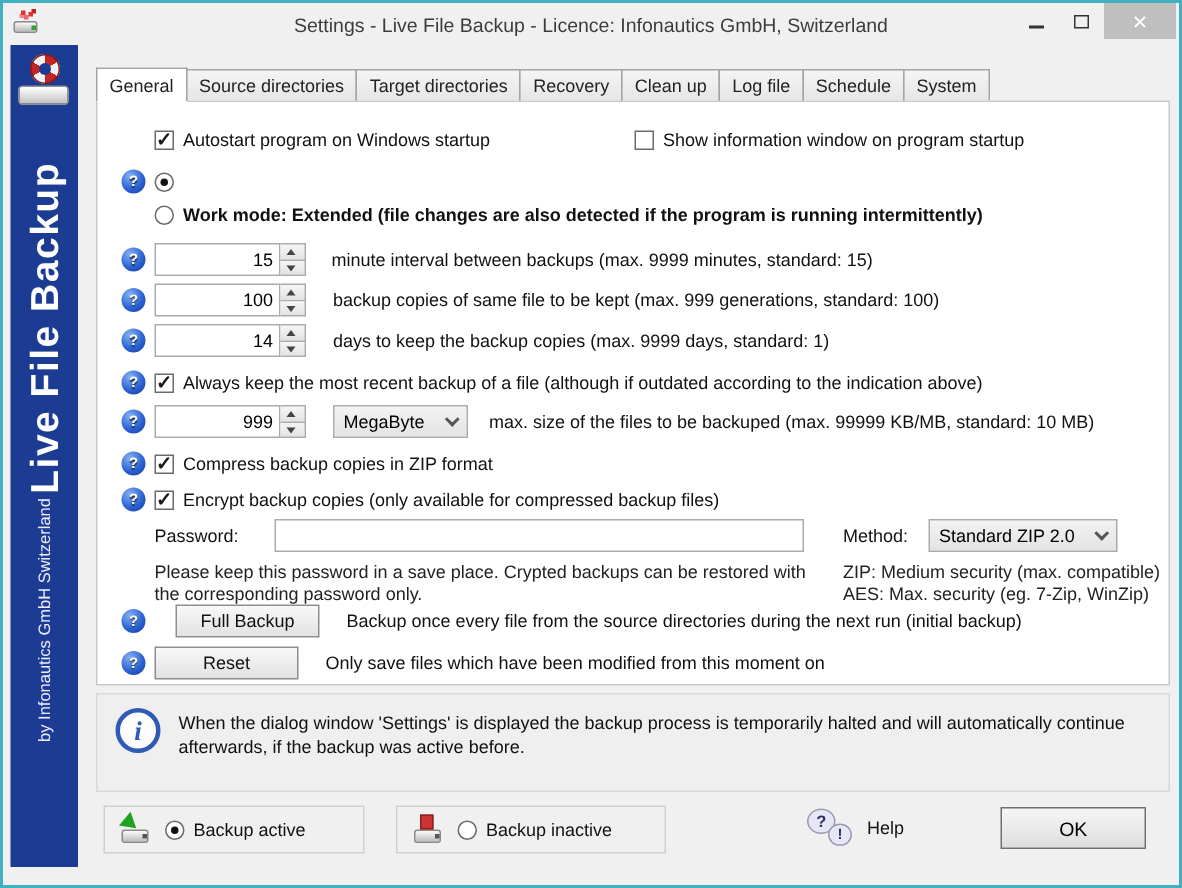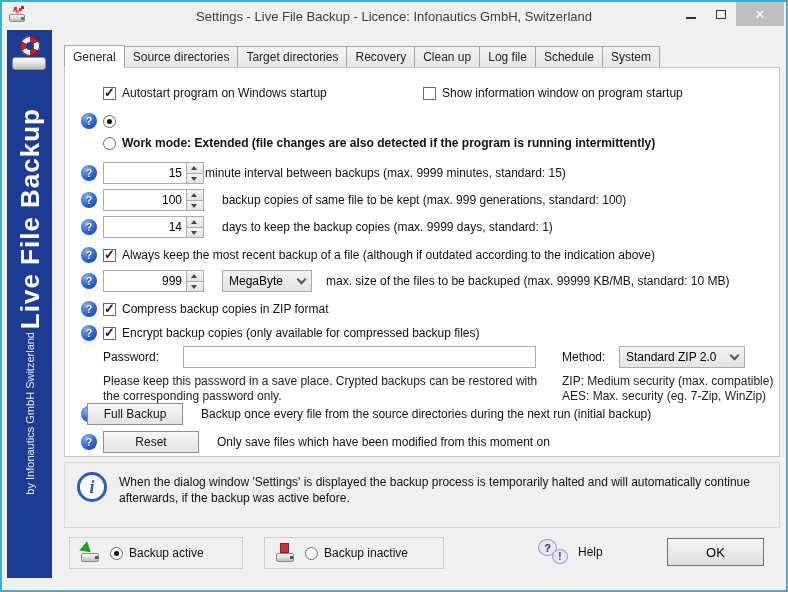--- a/index.html
+++ b/index.html
@@ -165,21 +165,21 @@
             <div class="help">?</div>
           </div>
         <div class="row" style="left:38px; top:94px;">
           <div class="spin">
             <input value="15" style="">
             <div class="btns">
                 <div class="sb up"></div>
                 <div class="sb dn"></div>
               </div>
           </div>
-          <span class="lbl" style="margin-left:1px;">minute interval between backups (max. 9999 minutes, standard: 15)</span>
+          <span class="lbl" style="margin-left:17px;">minute interval between backups (max. 9999 minutes, standard: 15)</span>
         </div>
 
         <div class="row" style="left:16px; top:121px;">
             <div class="help">?</div>
           </div>
         <div class="row" style="left:38px; top:121px;">
           <div class="spin">
             <input value="100" style="">
             <div class="btns">
                 <div class="sb up"></div>
@@ -261,21 +261,21 @@
           </div>
         </div>
 
         <div class="hint" style="position:absolute; left:38px; top:306px; width:445px;">Please keep this password in a save place. Crypted backups can be restored with the corresponding password only.</div>
         <div class="hint" style="position:absolute; left:497px; top:306px;">ZIP: Medium security (max. compatible)</div>
         <div class="hint" style="position:absolute; left:497px; top:321px;">AES: Max. security (eg. 7-Zip, WinZip)</div>
 
         <div class="row" style="left:16px; top:335px;">
             <div class="help">?</div>
           </div>
-        <div class="row" style="left:22px; top:335px;">
+        <div class="row" style="left:52px; top:335px;">
           <div class="btn" style="width:96px;">Full Backup</div>
           <span class="lbl" style="margin-left:18px;">Backup once every file from the source directories during the next run (initial backup)</span>
         </div>
 
         <div class="row" style="left:16px; top:363px;">
             <div class="help">?</div>
           </div>
         <div class="row" style="left:38px; top:363px;">
           <div class="btn" style="width:96px;">Reset</div>
           <span class="lbl" style="margin-left:18px;">Only save files which have been modified from this moment on</span>

